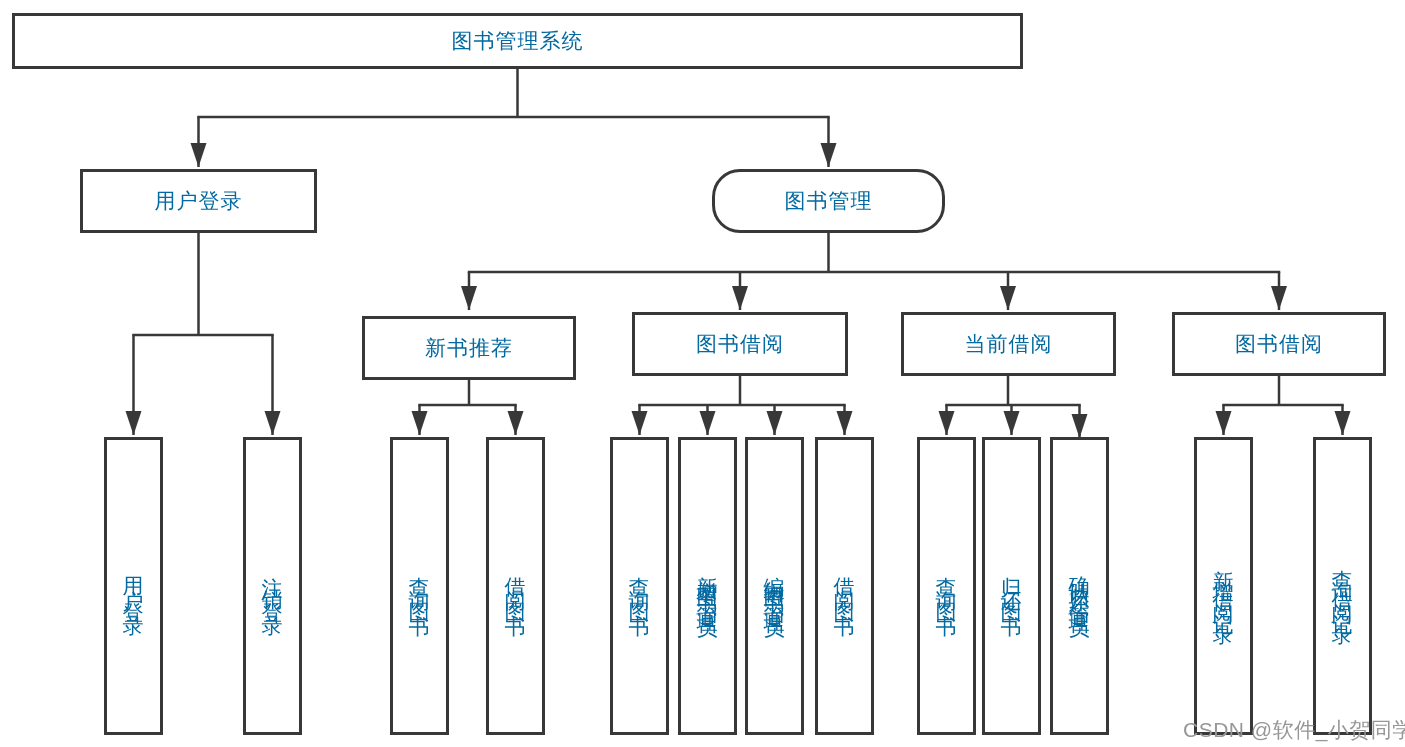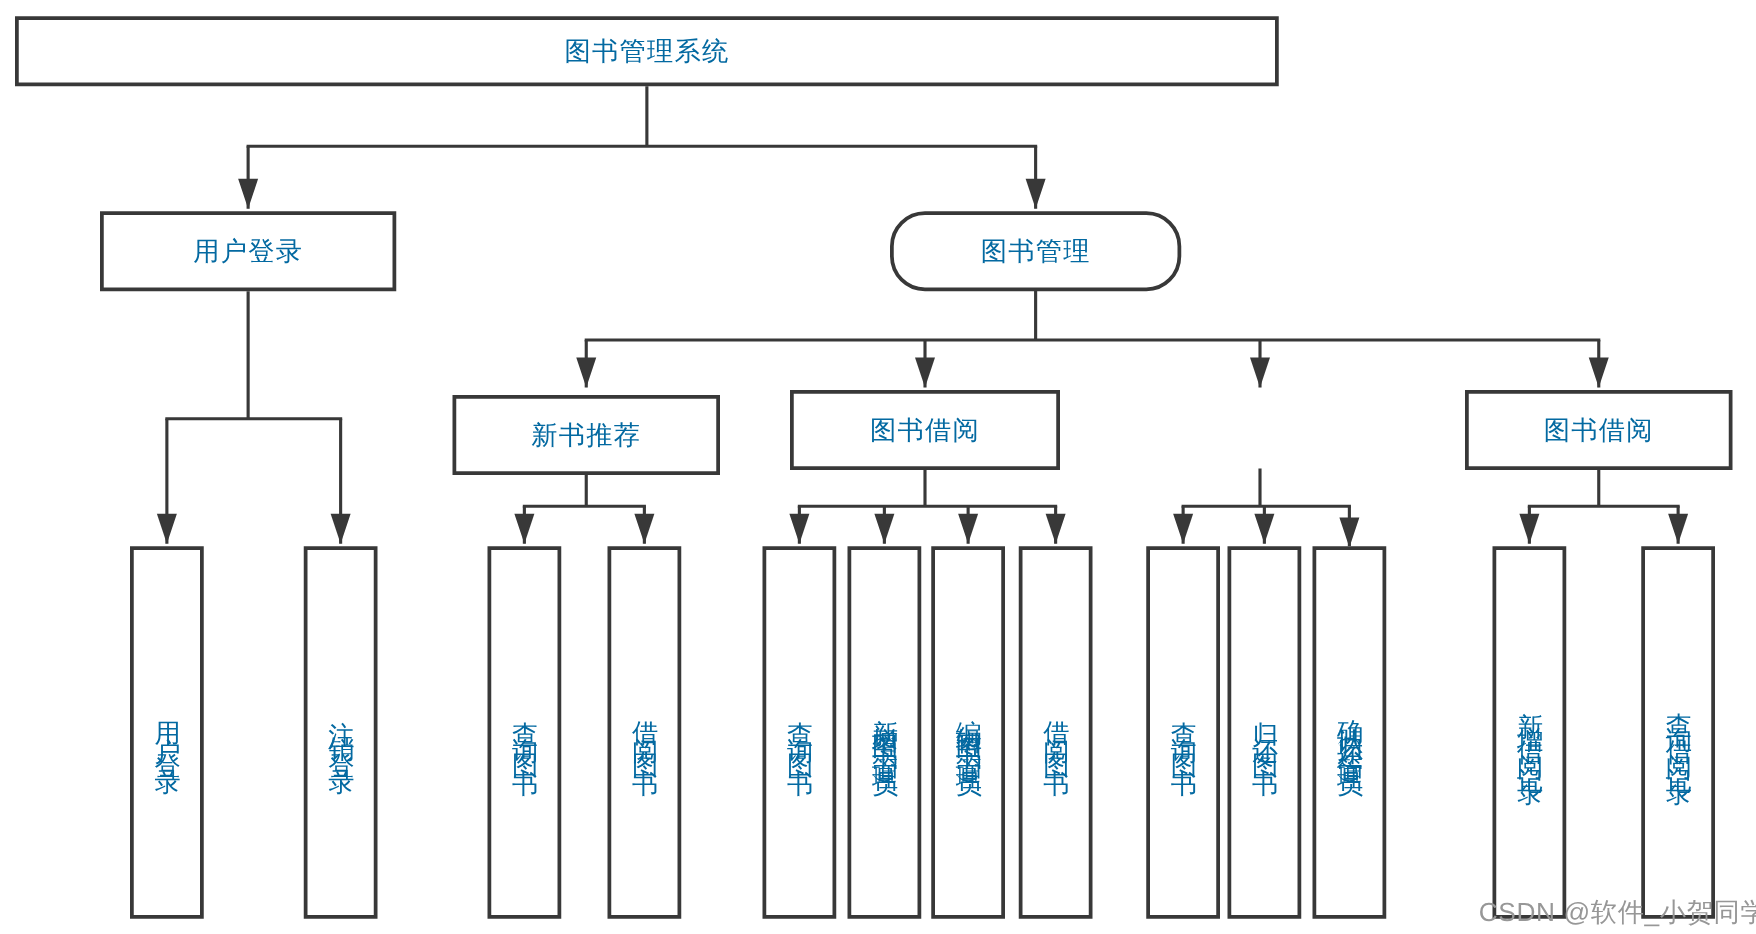--- a/index.html
+++ b/index.html
@@ -96,20 +96,21 @@
     </g>
   </svg>
 
   <div class="node h-node b-root">图书管理系统</div>
 
   <div class="node h-node b-l1a">用户登录</div>
   <div class="node h-node b-l1b">图书管理</div>
 
   <div class="node h-node b-l2a">新书推荐</div>
   <div class="node h-node b-l2b">图书借阅</div>
+  <div class="node h-node b-l2c">当前借阅</div>
   <div class="node h-node b-l2d">图书借阅</div>
 
   <div class="node v-node leaf b-a1">
     <span>用户登录</span>
   </div>
   <div class="node v-node leaf b-a2">
     <span>注销登录</span>
   </div>
 
   <div class="node v-node leaf b-b1">

